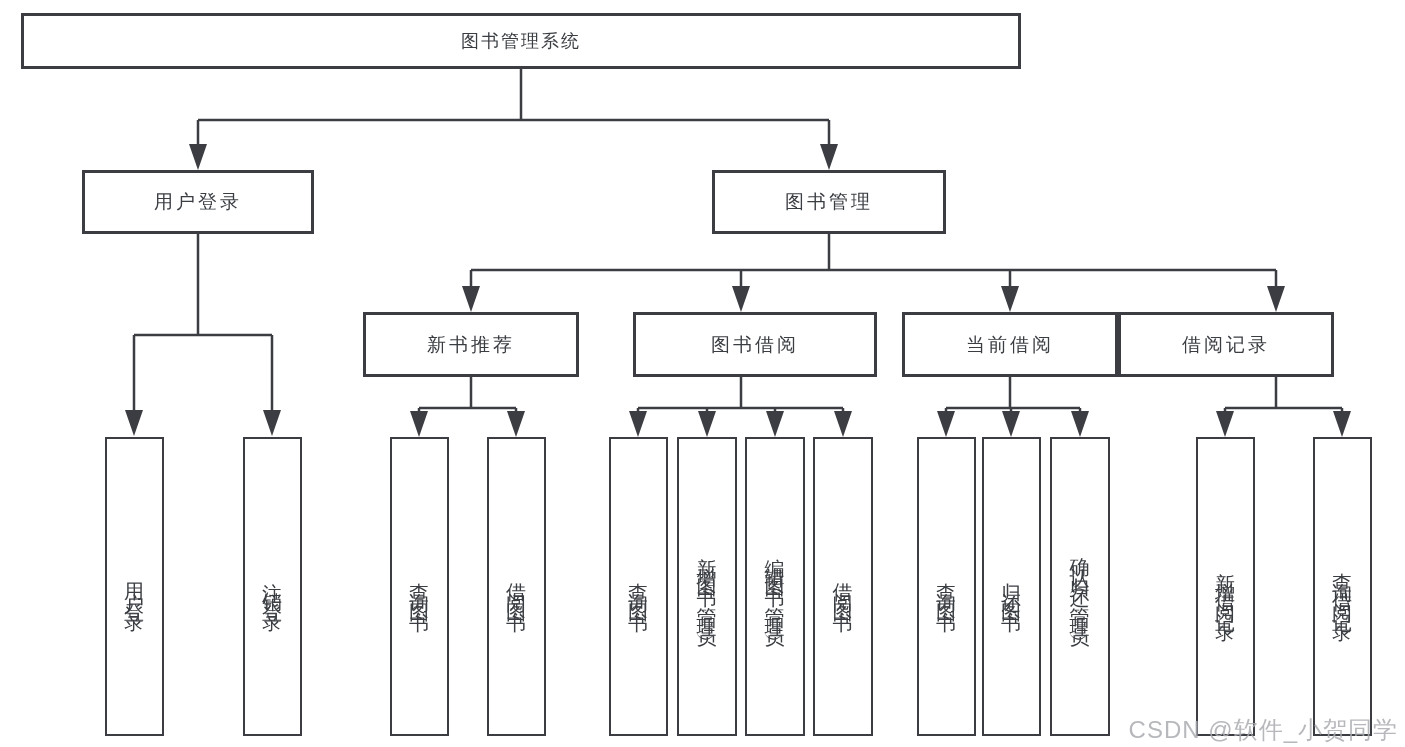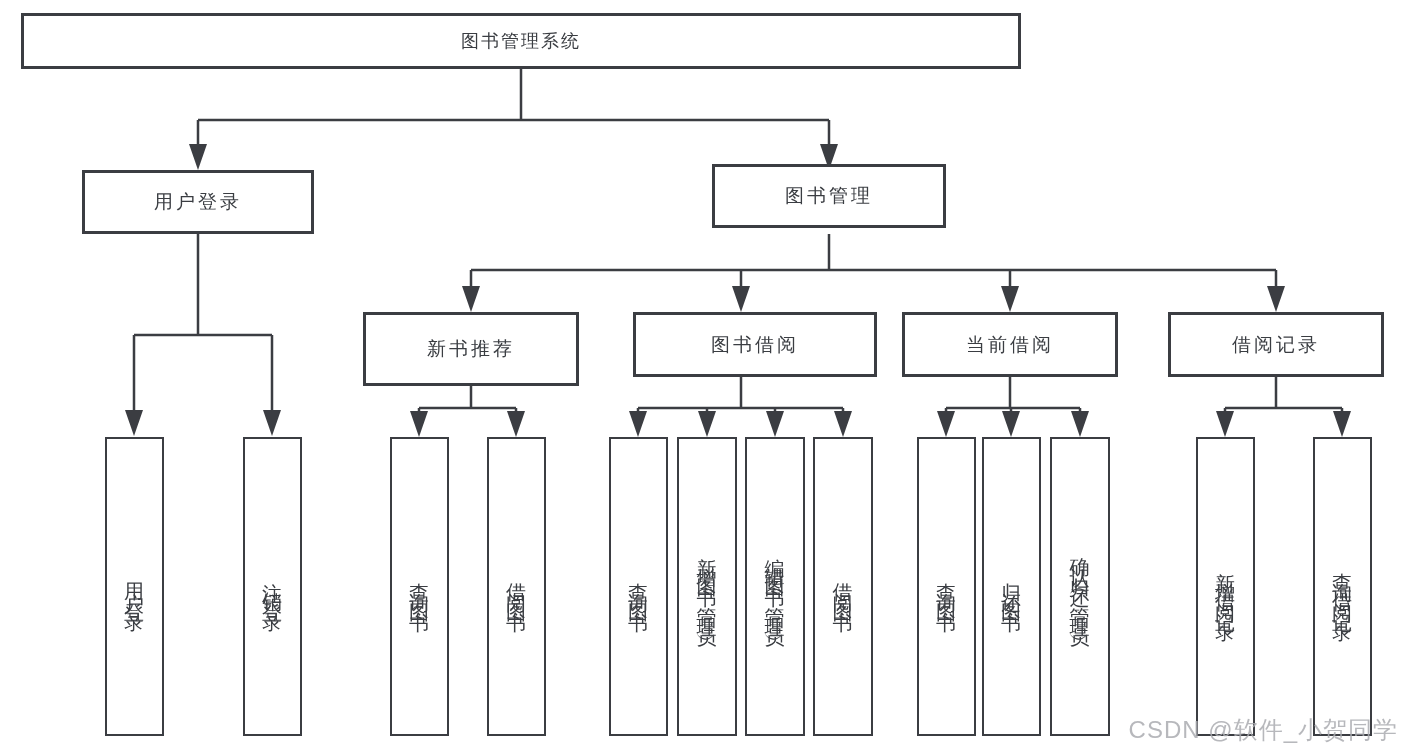--- a/index.html
+++ b/index.html
@@ -84,26 +84,26 @@
       <polygon points="1071,411 1089,411 1080,437"></polygon>
 
       <polygon points="1216,411 1234,411 1225,437"></polygon>
       <polygon points="1333,411 1351,411 1342,437"></polygon>
     </g>
   </svg>
 
   <div class="box h root" style="left:21px;top:13px;width:1000px;height:56px;">图书管理系统</div>
 
   <div class="box h" style="left:82px;top:170px;width:232px;height:64px;">用户登录</div>
-  <div class="box h" style="left:712px;top:164px;width:234px;height:64px;">图书管理</div>
+  <div class="box h" style="left:712px;top:170px;width:234px;height:64px;">图书管理</div>
 
-  <div class="box h" style="left:363px;top:312px;width:216px;height:74px;">新书推荐</div>
+  <div class="box h" style="left:363px;top:312px;width:216px;height:65px;">新书推荐</div>
   <div class="box h" style="left:633px;top:312px;width:244px;height:65px;">图书借阅</div>
   <div class="box h" style="left:902px;top:312px;width:216px;height:65px;font-family:Liberation Serif, serif;">当前借阅</div>
-  <div class="box h" style="left:1168px;top:312px;width:216px;height:65px;">借阅记录</div>
+  <div class="box h" style="left:1118px;top:312px;width:216px;height:65px;">借阅记录</div>
 
   <div class="box v" style="left:105px;top:437px;width:59px;height:299px;">
     <span class="vtext">用户登录</span>
   </div>
   <div class="box v" style="left:243px;top:437px;width:59px;height:299px;">
     <span class="vtext">注销登录</span>
   </div>
 
   <div class="box v" style="left:390px;top:437px;width:59px;height:299px;">
     <span class="vtext">查询图书</span>

